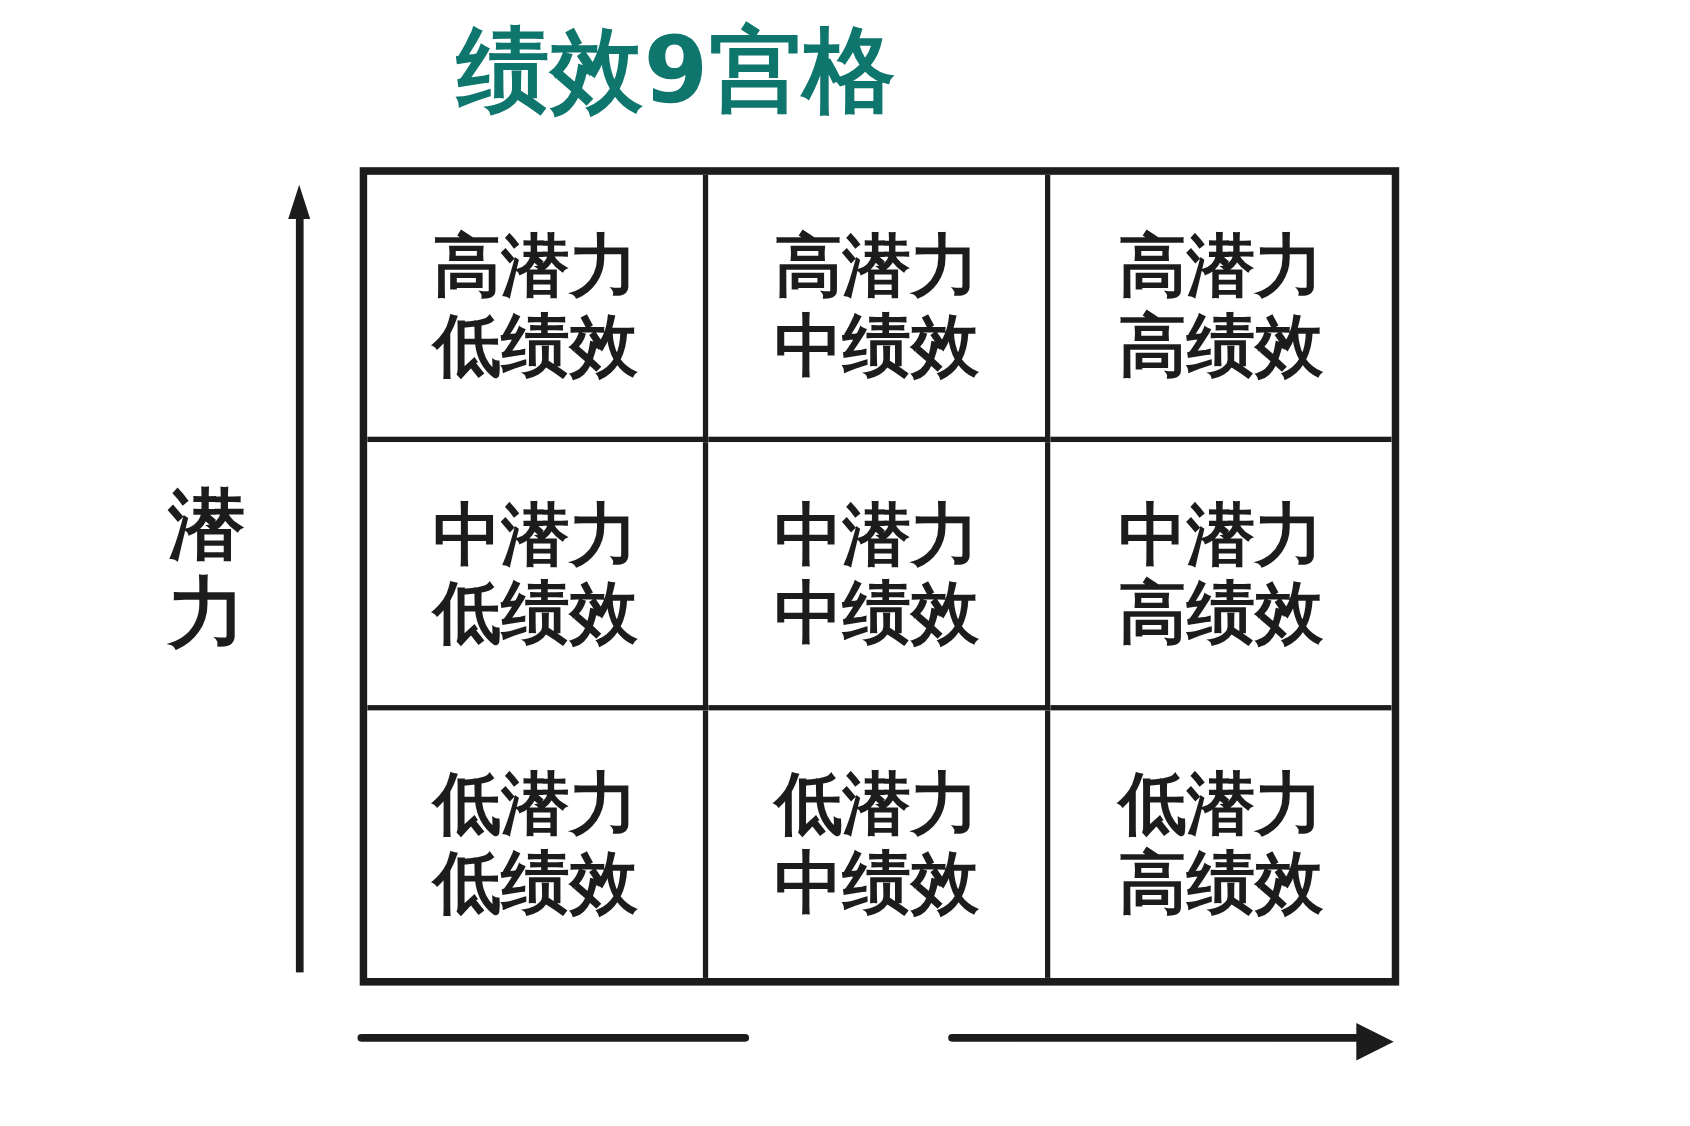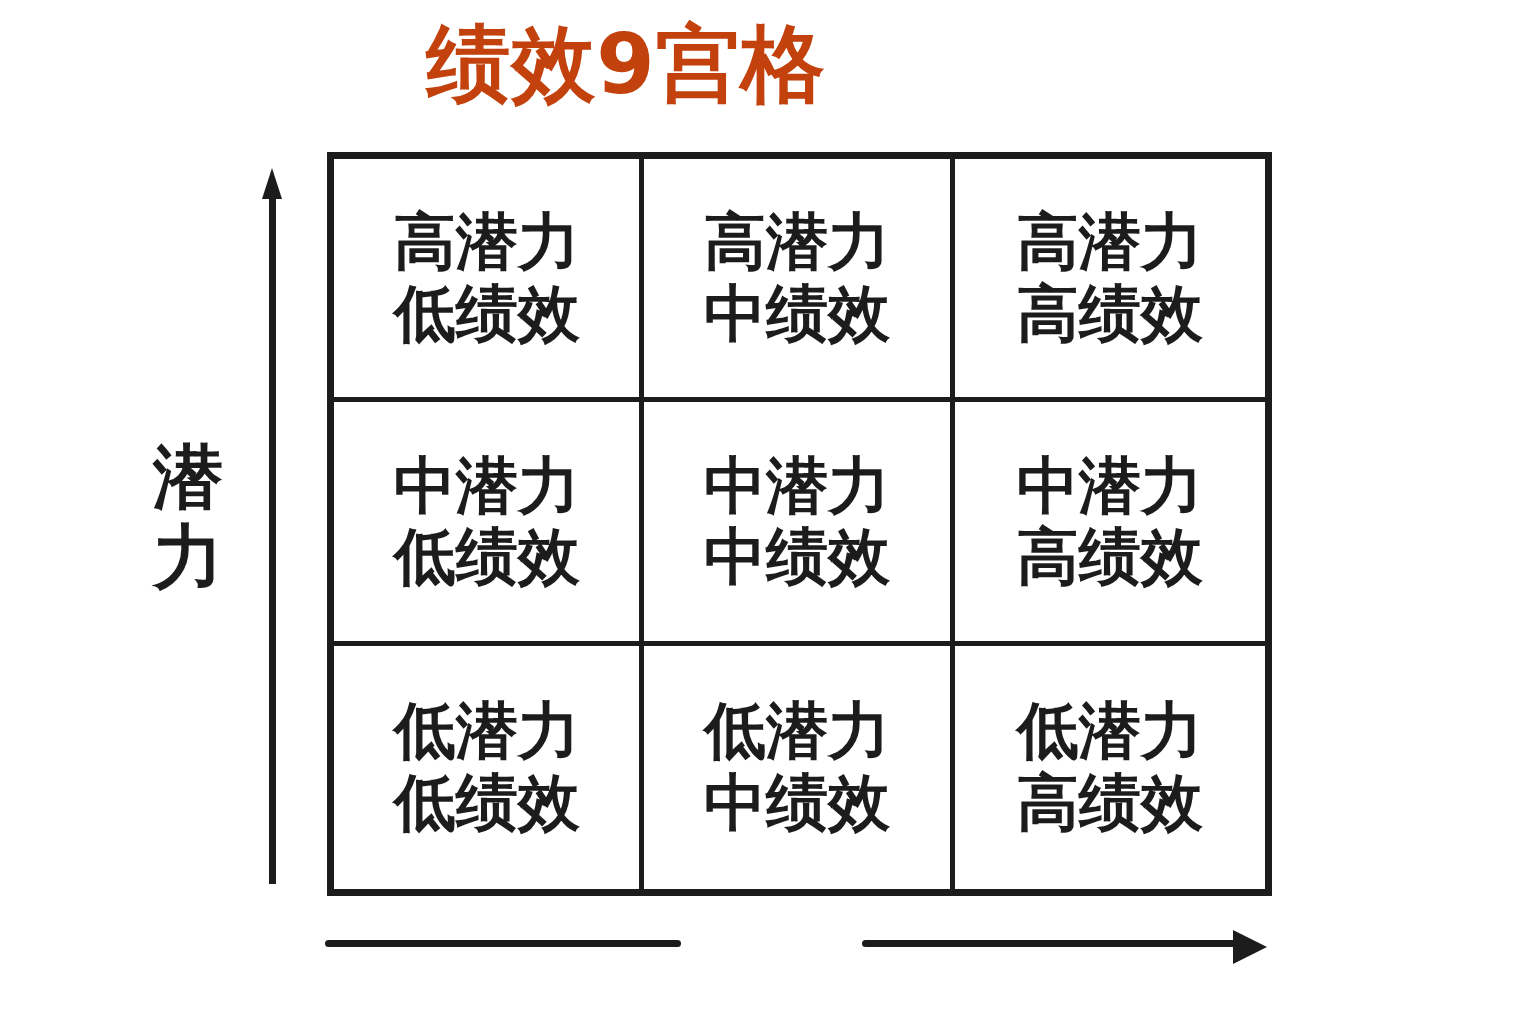--- a/index.html
+++ b/index.html
@@ -14,28 +14,28 @@
     position: relative;
     width: 1536px;
     height: 1024px;
     background: #ffffff;
     overflow: hidden;
   }
 
   
   .title {
     position: absolute;
-    left: 16px;
+    left: 5px;
     top: 18px;
     width: 1220px;
     text-align: center;
     font-size: 84px;
     line-height: 1.1;
     font-weight: 700;
-    color: #c2410c;
+    color: #0f766e;
     letter-spacing: 1px;
     white-space: nowrap;
   }
 
   
   .grid-wrap {
     position: absolute;
     left: 327px;
     top: 152px;
     width: 945px;

